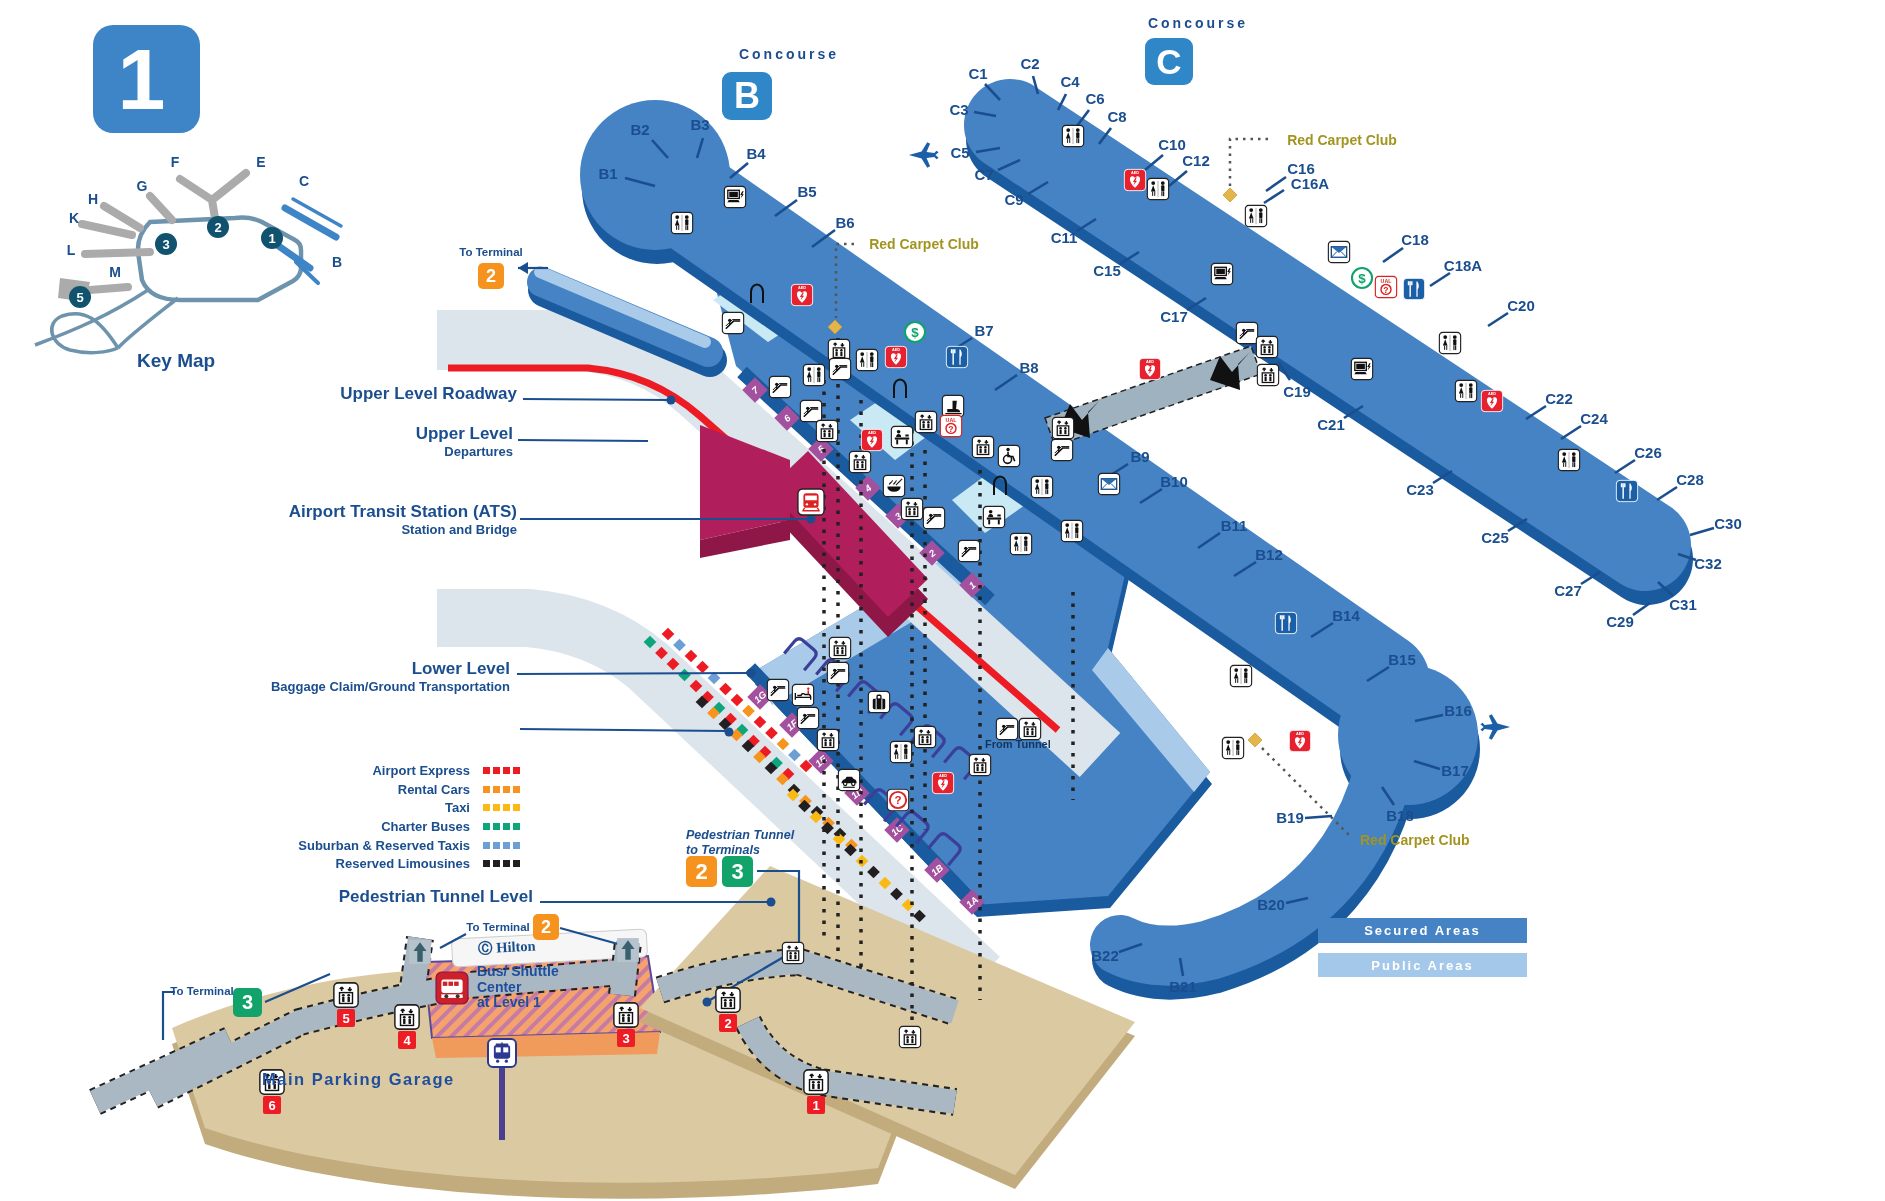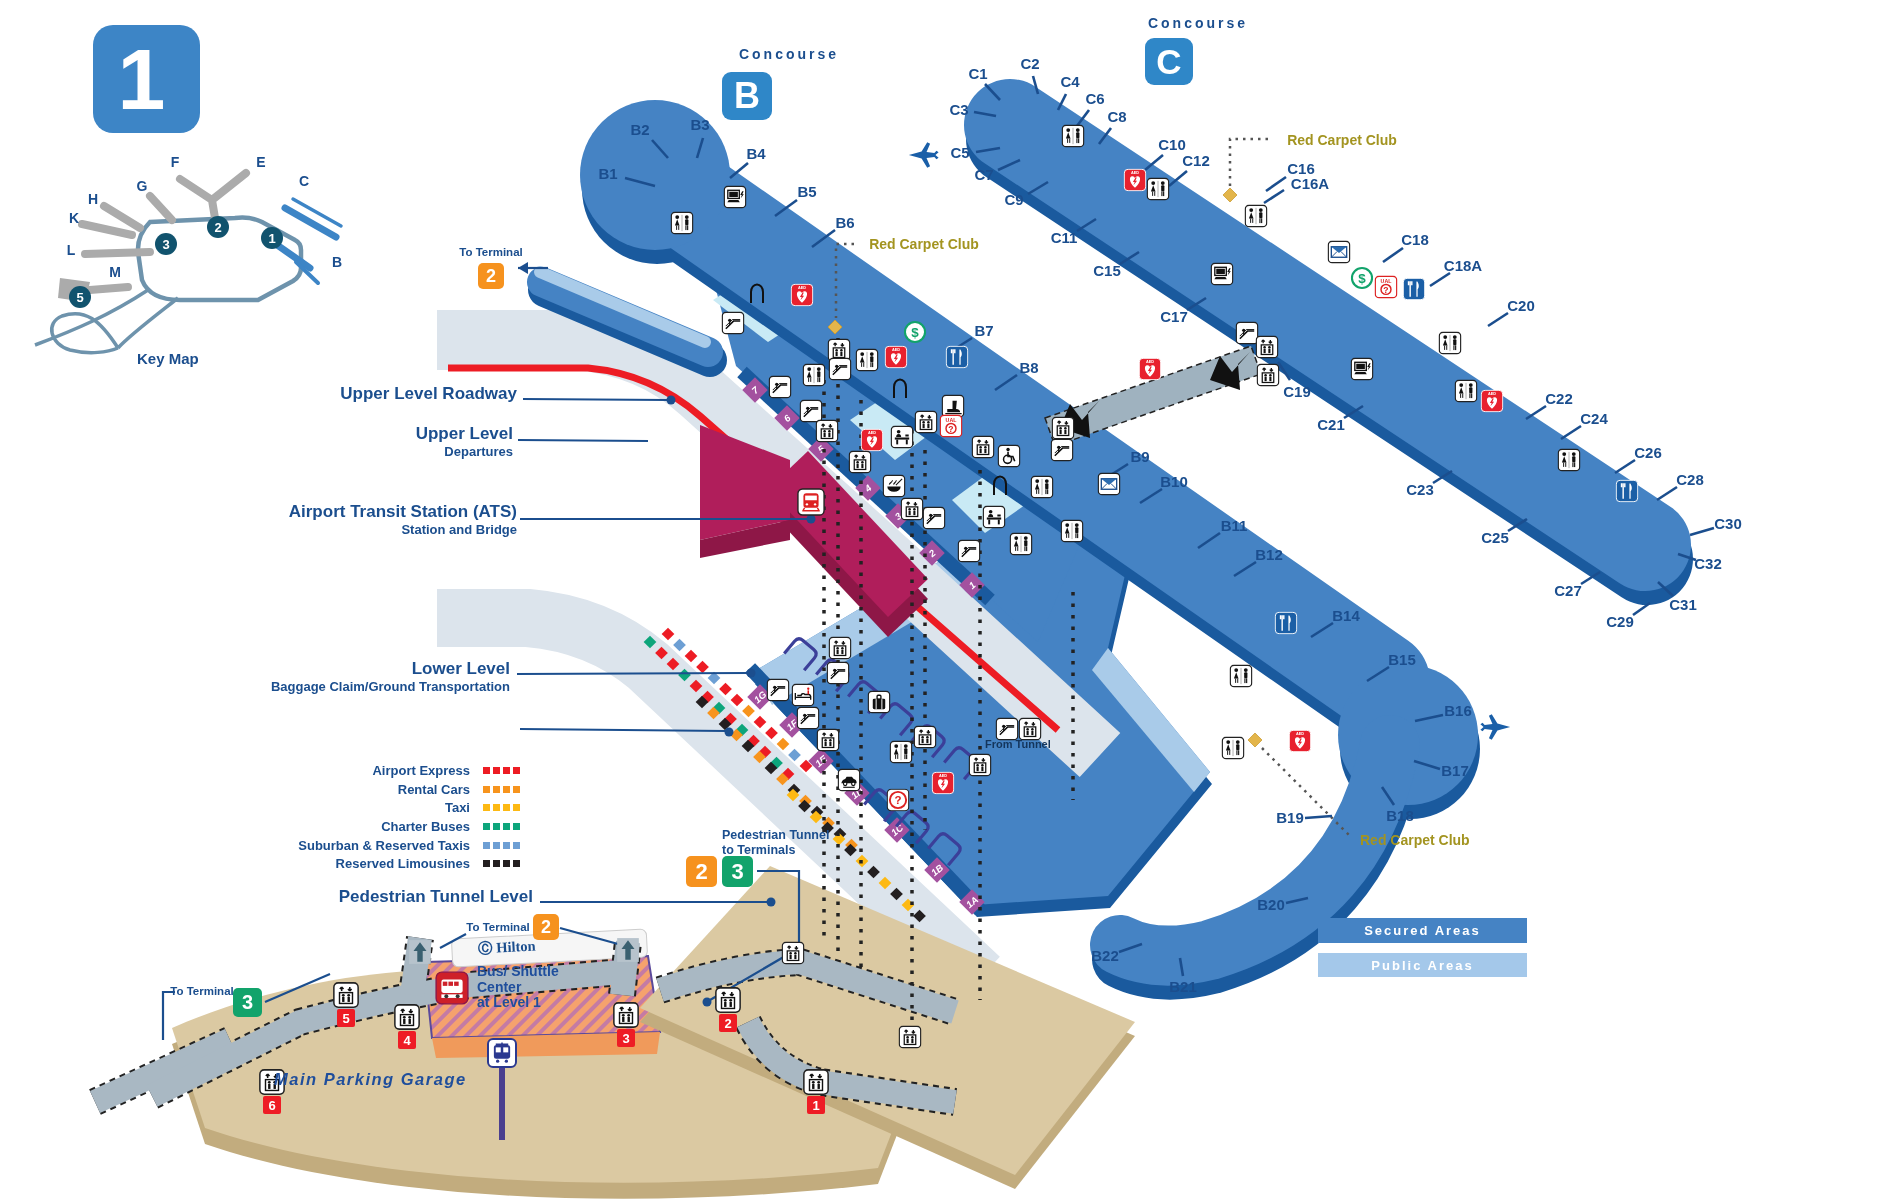--- a/index.html
+++ b/index.html
@@ -3,21 +3,21 @@
 <meta charset="utf-8">
 <style>
   html,body{margin:0;padding:0;background:#fff;}
   .stage{position:relative;width:1885px;height:1201px;background:#fff;overflow:hidden;
          font-family:"Liberation Sans",sans-serif;}
   .stage svg{position:absolute;left:0;top:0;}
   .abs{position:absolute;}
   .t1-badge{left:93px;top:25px;width:107px;height:108px;background:#3D85C6;border-radius:20px;
     color:#fff;font-size:86px;font-weight:bold;display:flex;align-items:center;justify-content:center;
     padding-right:10px;box-sizing:border-box;}
-  .keymap-title{left:137px;top:350px;font-size:15px;font-weight:bold;color:#1B4E8E;}
+  .keymap-title{left:137px;top:350px;font-size:19px;font-weight:bold;color:#1B4E8E;}
   .km-letter{position:absolute;width:20px;text-align:center;font-size:14px;font-weight:bold;color:#1B4E8E;}
   .km-circle{position:absolute;width:22px;height:22px;border-radius:50%;background:#11536E;color:#fff;
     font-size:13px;font-weight:bold;display:flex;align-items:center;justify-content:center;}
   .conc-title{font-size:14px;font-weight:bold;color:#1B4E8E;letter-spacing:3px;text-align:center;width:200px;}
   .conc-badge{background:#2F87C8;border-radius:9px;color:#fff;font-weight:bold;
     display:flex;align-items:center;justify-content:center;}
   .lvl{width:400px;text-align:right;color:#1B4E8E;}
   .lvl .t{font-size:17px;font-weight:bold;line-height:20px;}
   .lvl .s{font-size:13px;font-weight:bold;line-height:16px;}
   .tleg-row{position:absolute;width:300px;text-align:right;font-size:13px;font-weight:bold;color:#1B4E8E;}
@@ -1126,33 +1126,33 @@
 
 <div class="abs tt-label" style="left:448px;top:246px;width:86px;">To Terminal</div>
 <div class="abs badge-sq" style="left:478px;top:263px;width:26px;height:26px;background:#F6921E;font-size:18px;">2</div>
 
 <div class="abs tt-label" style="left:458px;top:921px;width:80px;">To Terminal</div>
 <div class="abs badge-sq" style="left:533px;top:914px;width:26px;height:26px;background:#F6921E;font-size:18px;">2</div>
 
 <div class="abs tt-label" style="left:166px;top:985px;width:72px;">To Terminal</div>
 <div class="abs badge-sq" style="left:233px;top:988px;width:29px;height:29px;background:#12A36B;font-size:20px;">3</div>
 
-<div class="abs ped-label" style="left:722px;top:828px;">
+<div class="abs ped-label" style="left:686px;top:828px;font-style:italic;">
   <div>Pedestrian Tunnel</div>
       <div>to Terminals</div>
     </div>
 <div class="abs badge-sq" style="left:686px;top:856px;width:31px;height:31px;background:#F6921E;font-size:22px;">2</div>
 <div class="abs badge-sq" style="left:722px;top:856px;width:31px;height:31px;background:#12A36B;font-size:22px;">3</div>
 
 <div class="abs hilton" style="left:478px;top:938px;">
   <span>Ⓒ</span> <span>Hilton</span></div>
 
 <div class="abs busctr" style="left:477px;top:964px;">
   <div>Bus/ Shuttle</div>
   <div>Center</div>
   <div>at Level 1</div>
     </div>
 
-<div class="abs garage-label" style="left:274px;top:1070px;font-style:italic;">Main Parking Garage</div>
+<div class="abs garage-label" style="left:262px;top:1070px;">Main Parking Garage</div>
 
 <div class="abs fromtunnel" style="left:985px;top:738px;">From Tunnel</div>
 
 </div>
 
 </body></html>

